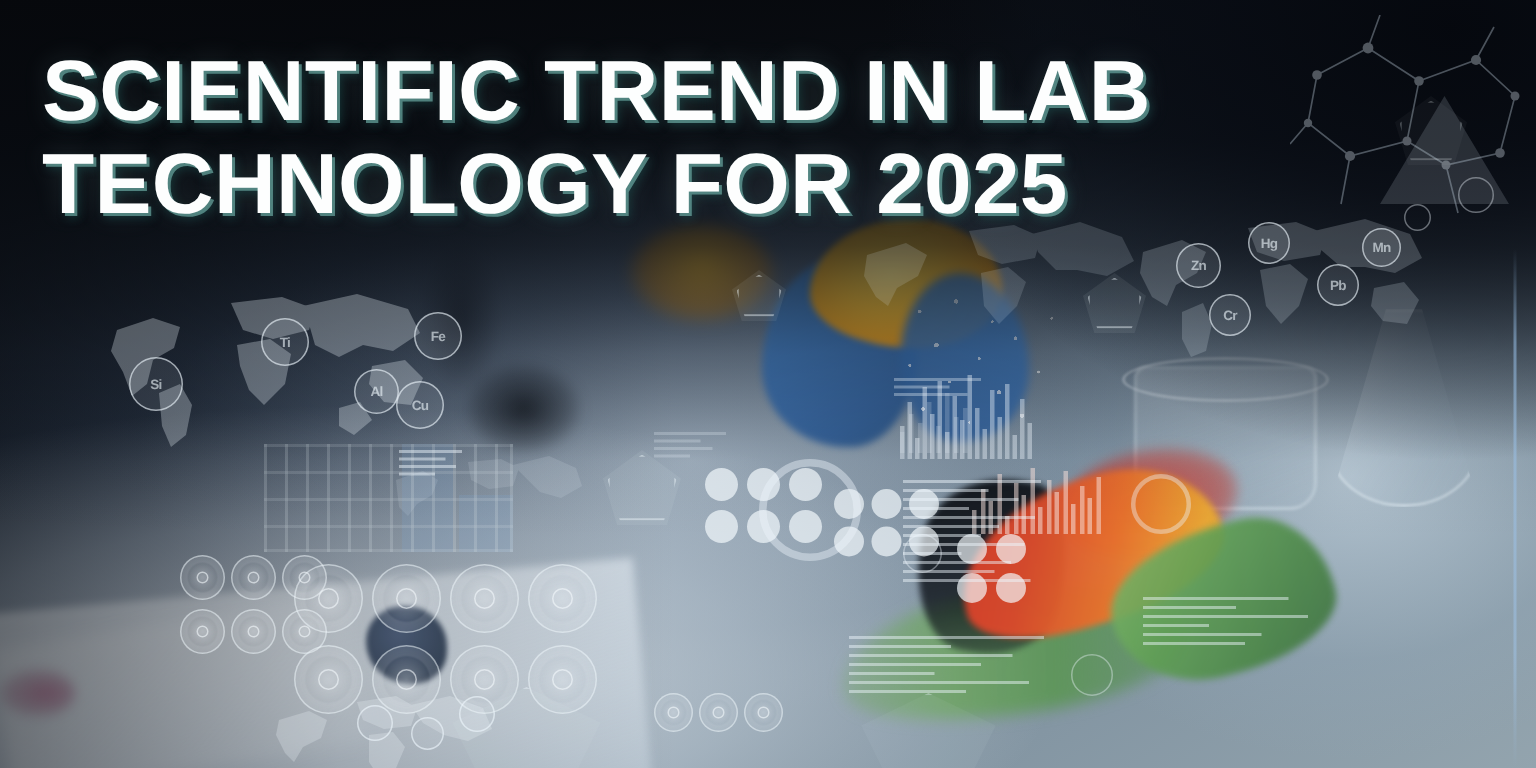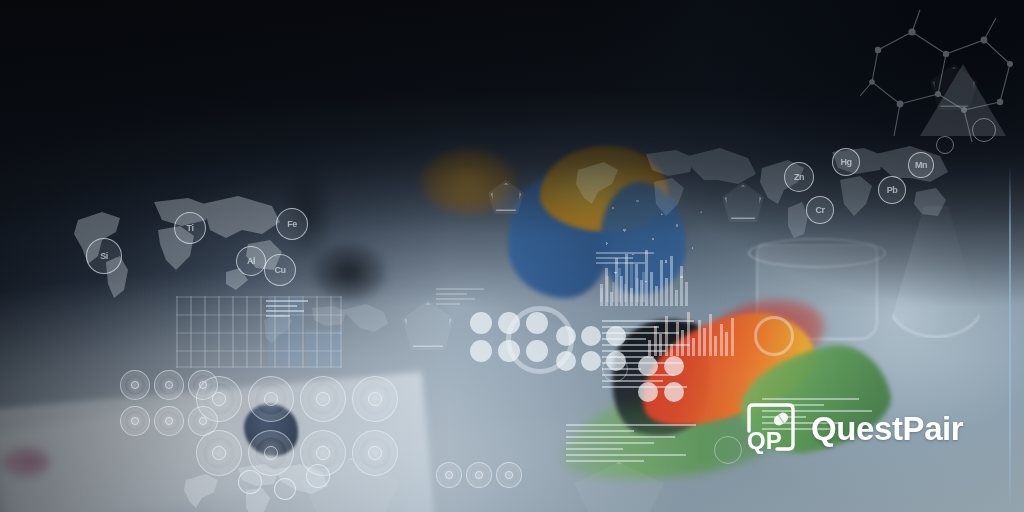--- a/index.html
+++ b/index.html
@@ -682,26 +682,17 @@
       <i style="width:58%"></i>
       <i style="width:76%"></i>
   </div>
   <div class="lines" style="left:436px; top:288px; width:48px; gap:3px; opacity:0.5;">
     <i style="width:100%"></i>
       <i style="width:64%"></i>
       <i style="width:82%"></i>
       <i style="width:50%"></i>
   </div>
 
-
-  <div class="logo-lockup">
-    <svg class="logo-mark" viewBox="0 0 58 58">
-      <path d="M9 31 L9 9 Q9 5 13 5 L49 5 Q53 5 53 9 L53 45 Q53 49 49 49 L37 49" fill="none" stroke="#ffffff" stroke-width="3.4" stroke-linecap="round"></path>
-      <g transform="rotate(-34 41 19)">
-        <rect x="33.5" y="14" width="15" height="10" rx="5" fill="#ffffff" opacity="0.92"></rect>
-        <line x1="41" y1="14.4" x2="41" y2="23.6" stroke="#b9c7cd" stroke-width="1.3"></line>
-      </g>
-      <text x="7" y="49" font-family="Liberation Sans, sans-serif" font-size="24" font-weight="bold" fill="#ffffff">QP</text>
-    </svg>
-    <span class="logo-word">QuestPair</span>
-  </div>
+  <h1 class="headline">SCIENTIFIC TREND IN LAB
+TECHNOLOGY FOR 2025</h1>
+
 
 </div>
 
 </body></html>

